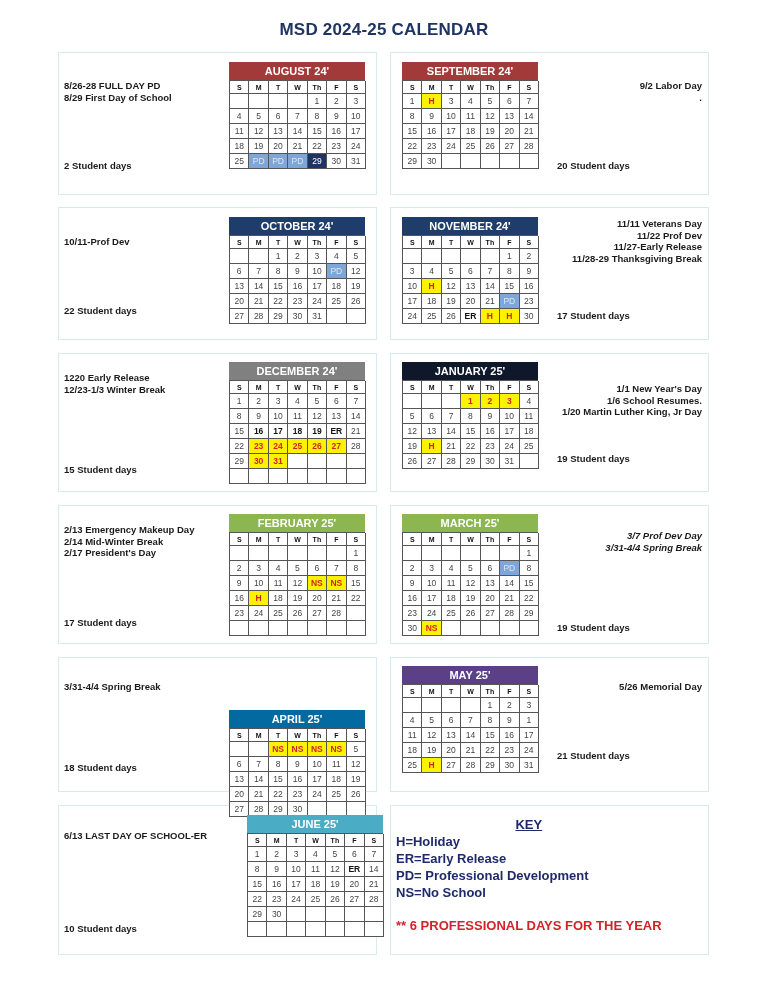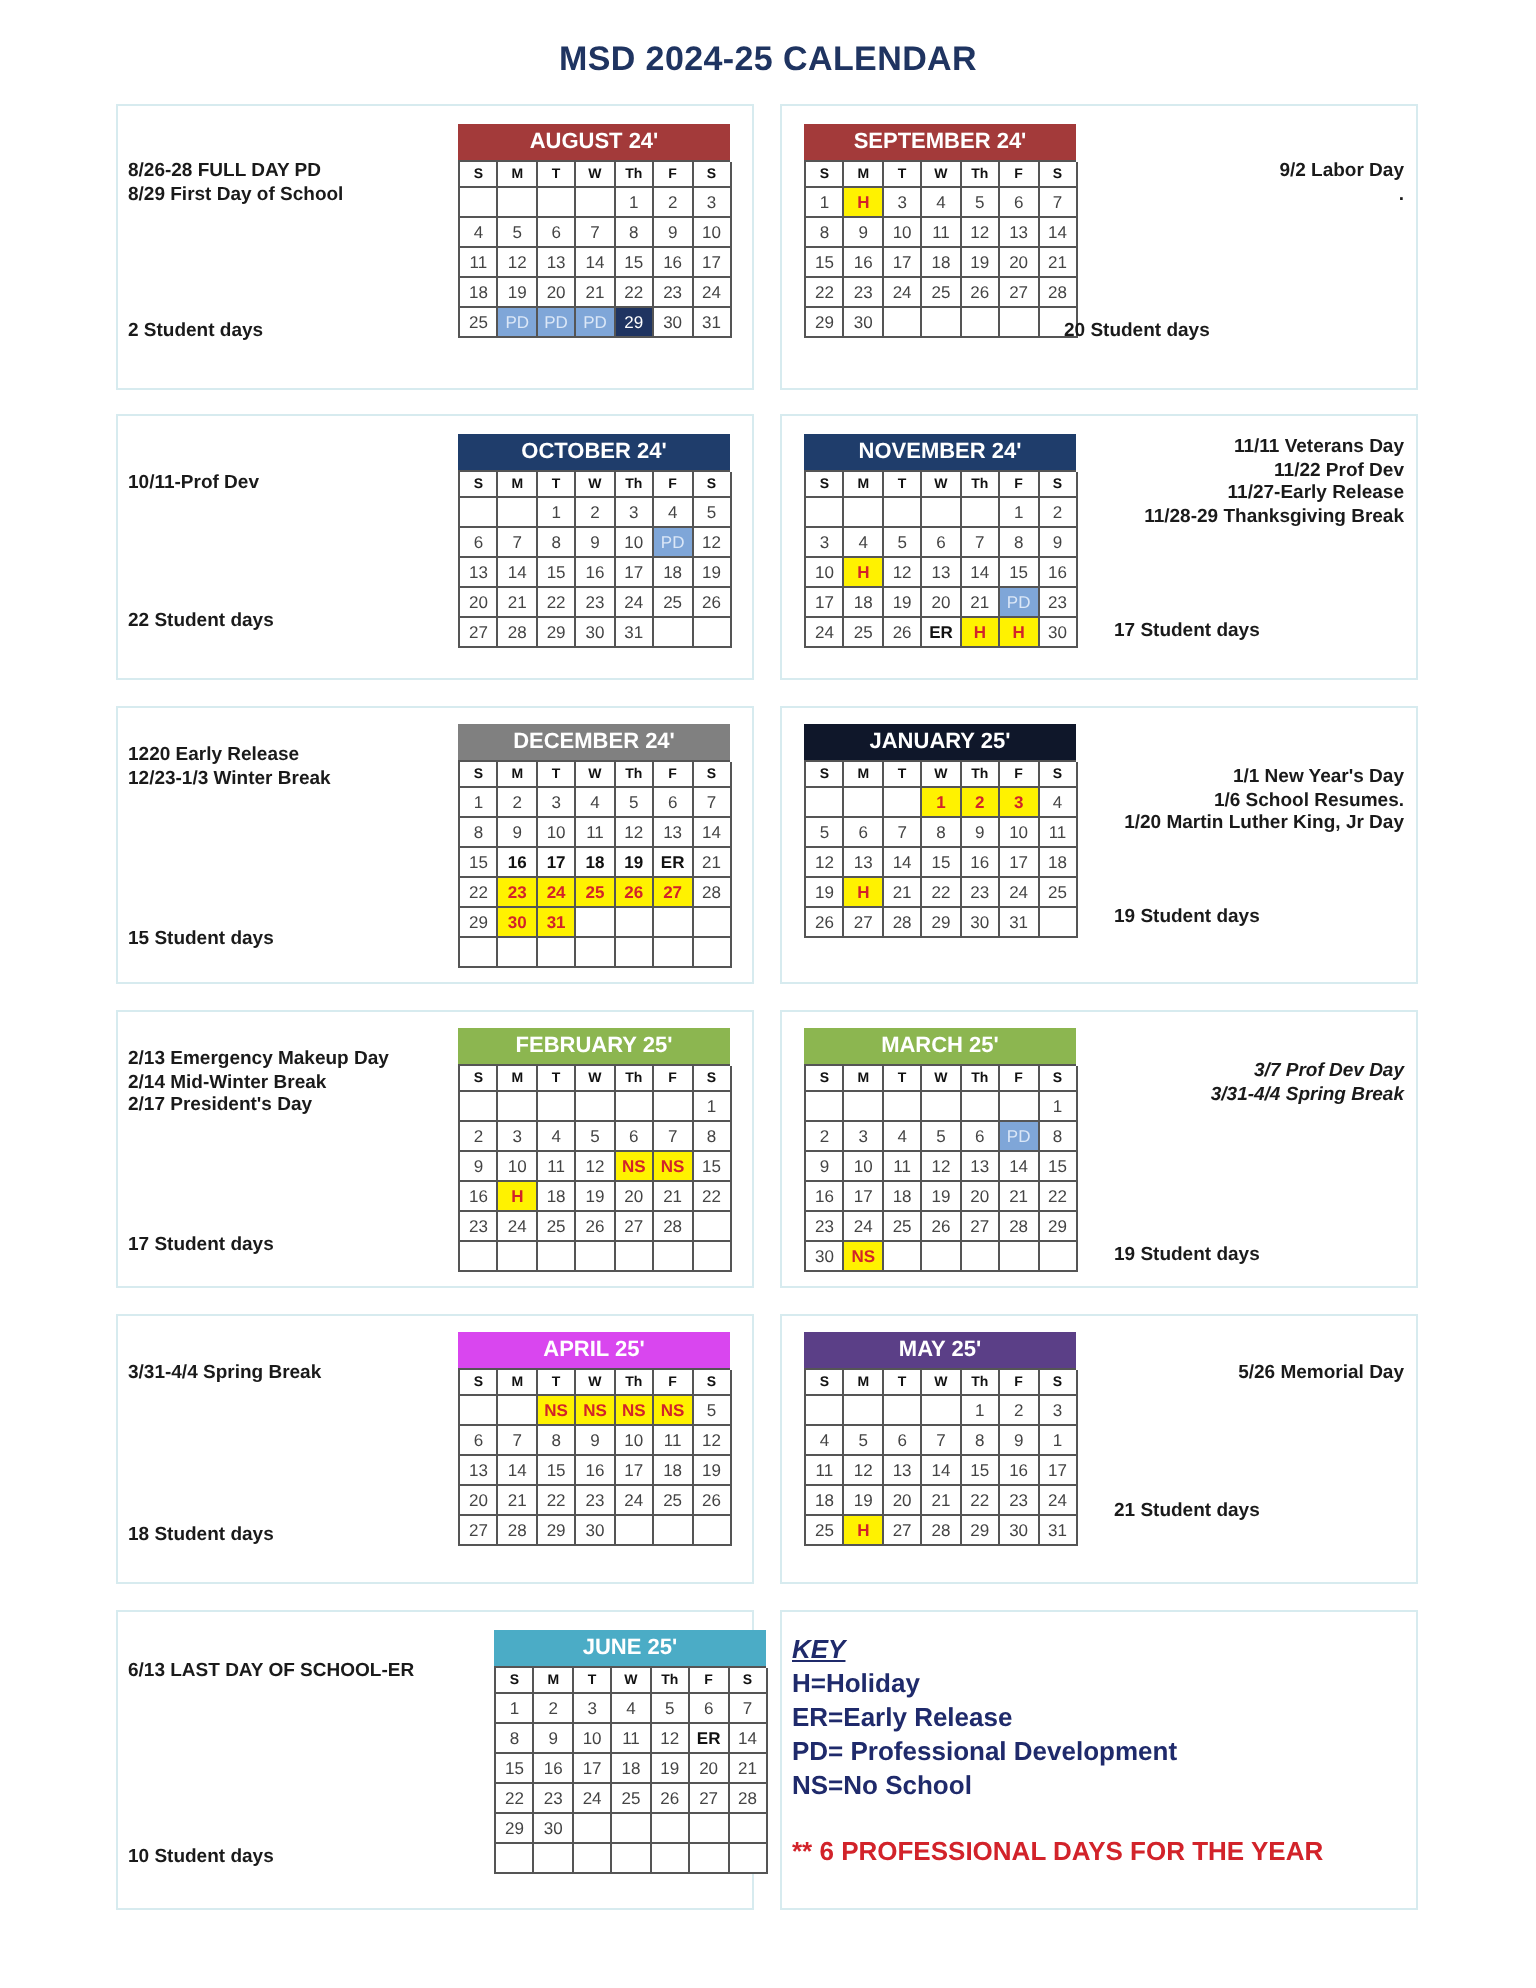--- a/index.html
+++ b/index.html
@@ -40,21 +40,21 @@
     border-right: 1px solid #555; border-bottom: 1px solid #555; background: #fff;
   }
   .cell.h, .cell.ns, .cell.brk { background: #fff200; color: #d2232a; font-weight: bold; }
   .cell.pd { background: #7fa6d8; color: #dbe7f7; }
   .cell.first { background: #1f3461; color: #fff; }
   .cell.er { font-weight: bold; color: #111; }
   .cell.bold { font-weight: bold; color: #111; }
   .key {
     position: absolute; left: 396px; top: 816px; color: #1f2a6b; font-weight: bold; font-size: 13px; line-height: 17px;
   }
-  .key .key-title { font-style: italic; text-decoration: underline; }
+  .key .key-title { text-decoration: underline; text-align: center; }
   .key .key-note { color: #d2232a; margin-top: 16px; font-size: 13px; }
 </style>
 </head>
 <body>
 
 <div class="page-title">MSD 2024-25 CALENDAR</div>
 
 <div class="panel" style="left:58px;top:52px;width:319px;height:143px;"></div>
 <div class="panel" style="left:390px;top:52px;width:319px;height:143px;"></div>
 <div class="panel" style="left:58px;top:207px;width:319px;height:133px;"></div>
@@ -165,21 +165,21 @@
       <div class="cell"></div>
       <div class="cell"></div>
       <div class="cell"></div>
       <div class="cell"></div>
     </div>
   </div>
 <div class="note right" style="right:66px;top:80px;">
   <div>9/2 Labor Day</div>
   <div>.</div>
 </div>
-<div class="days-label" style="left:532px;top:160px;text-align:center;">20 Student days</div>
+<div class="days-label" style="left:557px;top:160px;text-align:center;">20 Student days</div>
 
 <div class="note" style="left:64px;top:236px;">
   <div>10/11-Prof Dev</div>
 </div>
 <div class="days-label" style="left:64px;top:305px;">22 Student days</div>
 <div class="cal" style="left:229px;top:217px;">
     <div class="cal-head" style="background: rgb(31, 61, 107);">OCTOBER 24'</div>
     <div class="cal-grid">
       <div class="dow">S</div>
       <div class="dow">M</div>
@@ -514,21 +514,21 @@
   <div>3/7  Prof Dev Day</div>
   <div>3/31-4/4 Spring Break</div>
 </div>
 <div class="days-label" style="left:557px;top:622px;">19 Student days</div>
 
 <div class="note" style="left:64px;top:681px;">
   <div>3/31-4/4 Spring Break</div>
 </div>
 <div class="days-label" style="left:64px;top:762px;">18 Student days</div>
 <div class="cal" style="left:229px;top:666px;">
-    <div class="cal-head" style="background: #d946ef;">APRIL 25'</div>
+    <div class="cal-head" style="background: #0369a1; margin-top: 44px;">APRIL 25'</div>
     <div class="cal-grid">
       <div class="dow">S</div>
       <div class="dow">M</div>
       <div class="dow">T</div>
       <div class="dow">W</div>
       <div class="dow">Th</div>
       <div class="dow">F</div>
       <div class="dow">S</div>
       <div class="cell"></div>
       <div class="cell"></div>

